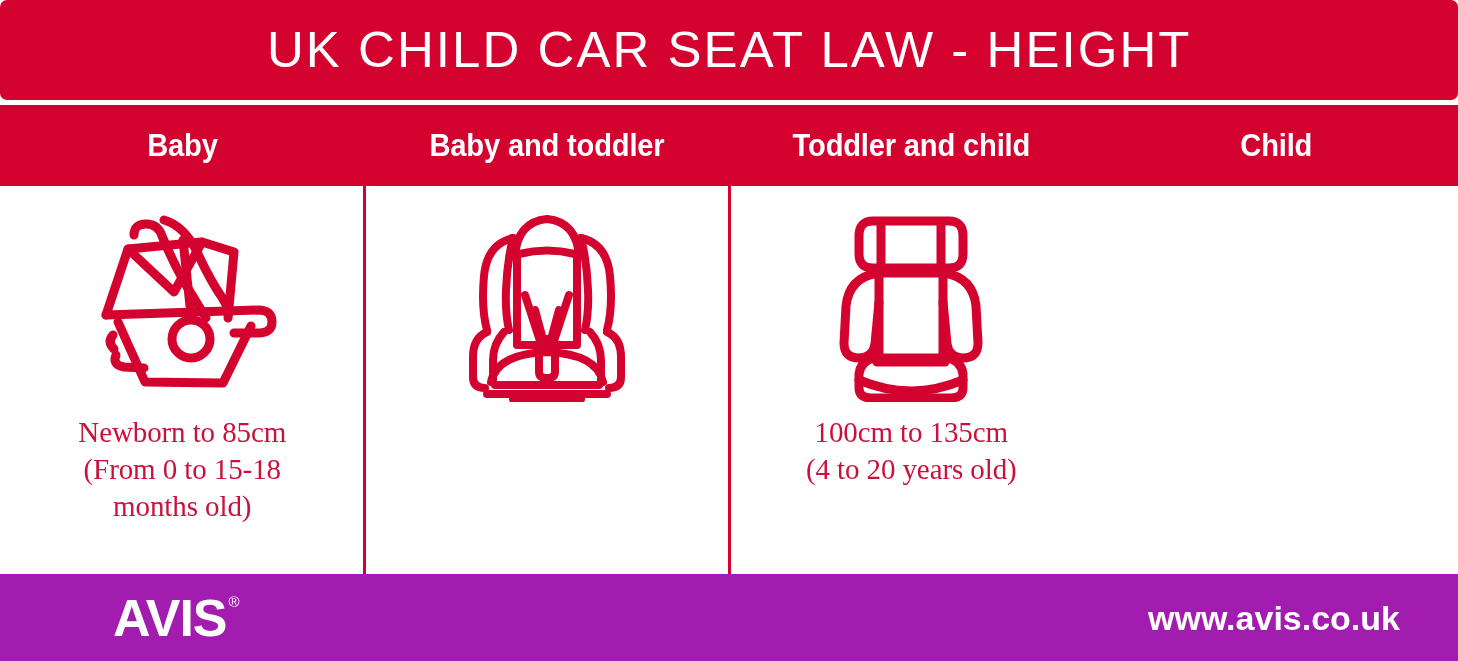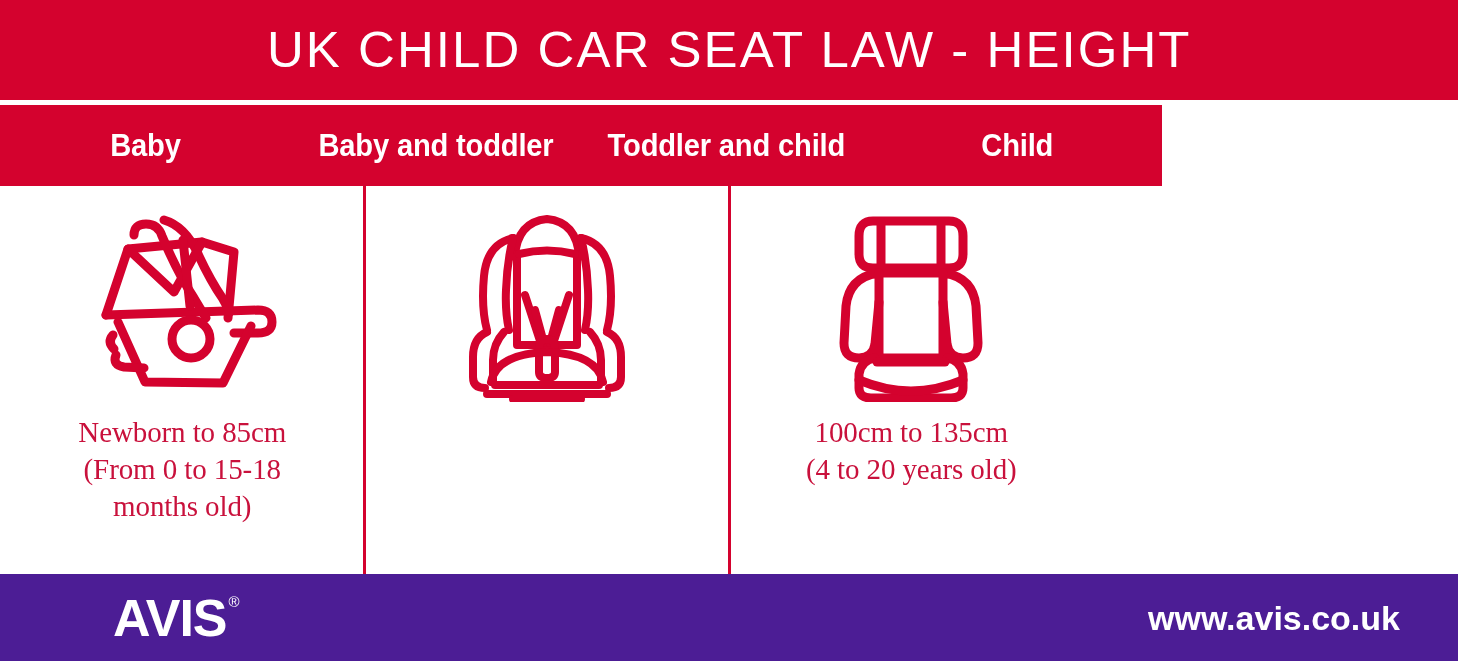--- a/index.html
+++ b/index.html
@@ -22,20 +22,21 @@
   .title-band {
     position: absolute;
     left: 0;
     top: 0;
     width: 1458px;
     height: 100px;
     background: #d4022e;
     display: flex;
     align-items: center;
     justify-content: center;
+    border-radius: 7px;
   }
   .title-text {
     color: #ffffff;
     font-family: "Liberation Sans", sans-serif;
     font-size: 50px;
     font-weight: 300;
     letter-spacing: 2.0px;
     line-height: 1;
     white-space: nowrap;
     transform: scaleX(1.02);
@@ -50,21 +51,21 @@
     width: 1458px;
     height: 5px;
     background: #ffffff;
   }
 
   
   .header-band {
     position: absolute;
     left: 0;
     top: 105px;
-    width: 1162px;
+    width: 1458px;
     height: 81px;
     background: #d4022e;
     display: flex;
   }
   .header-cell {
     width: 364.5px;
     display: flex;
     align-items: center;
     justify-content: center;
   }
@@ -128,21 +129,21 @@
     letter-spacing: -0.1px;
   }
 
   
   .footer-band {
     position: absolute;
     left: 0;
     top: 574px;
     width: 1458px;
     height: 87px;
-    background: #4c1d95;
+    background: #a21caf;
   }
   .logo-wrap {
     position: absolute;
     left: 113px;
     top: 50%;
     transform: translateY(-50%);
     display: flex;
     align-items: flex-start;
   }
   .logo-text {

